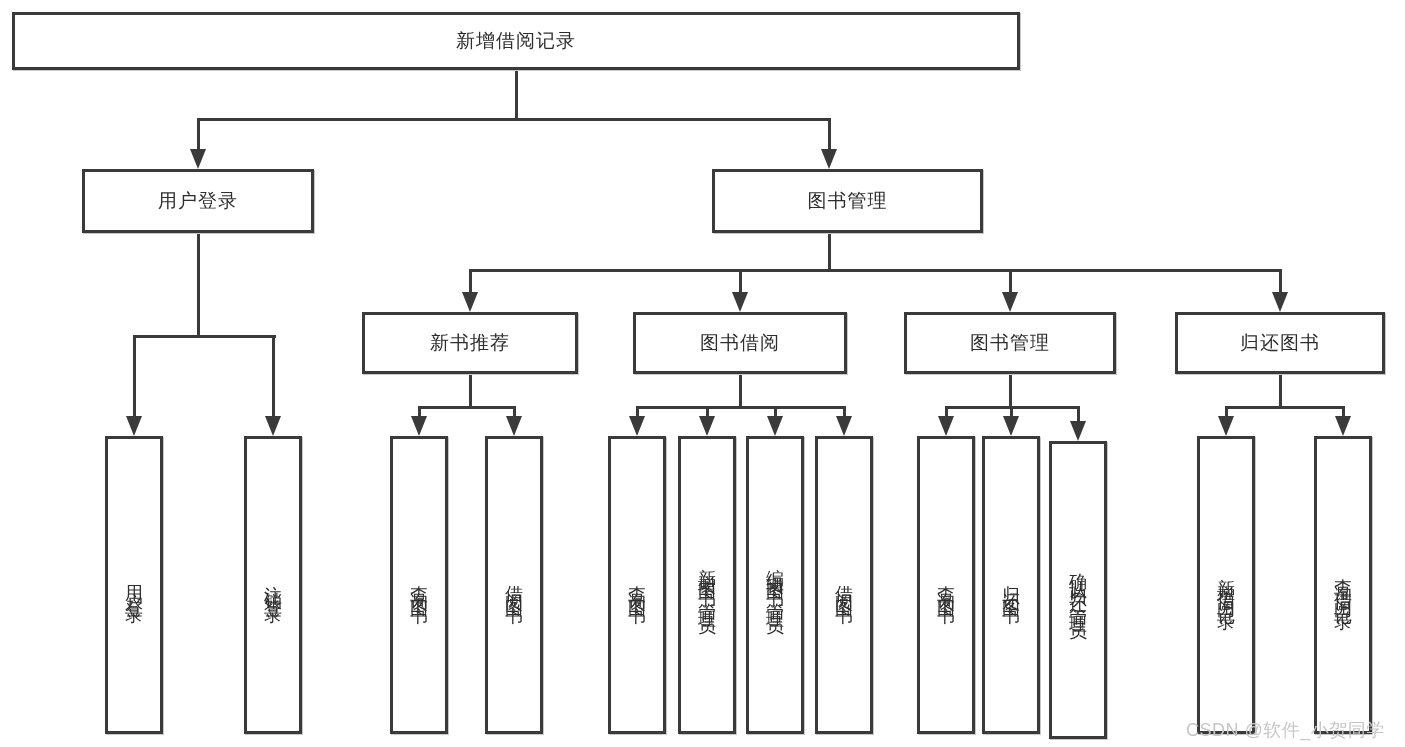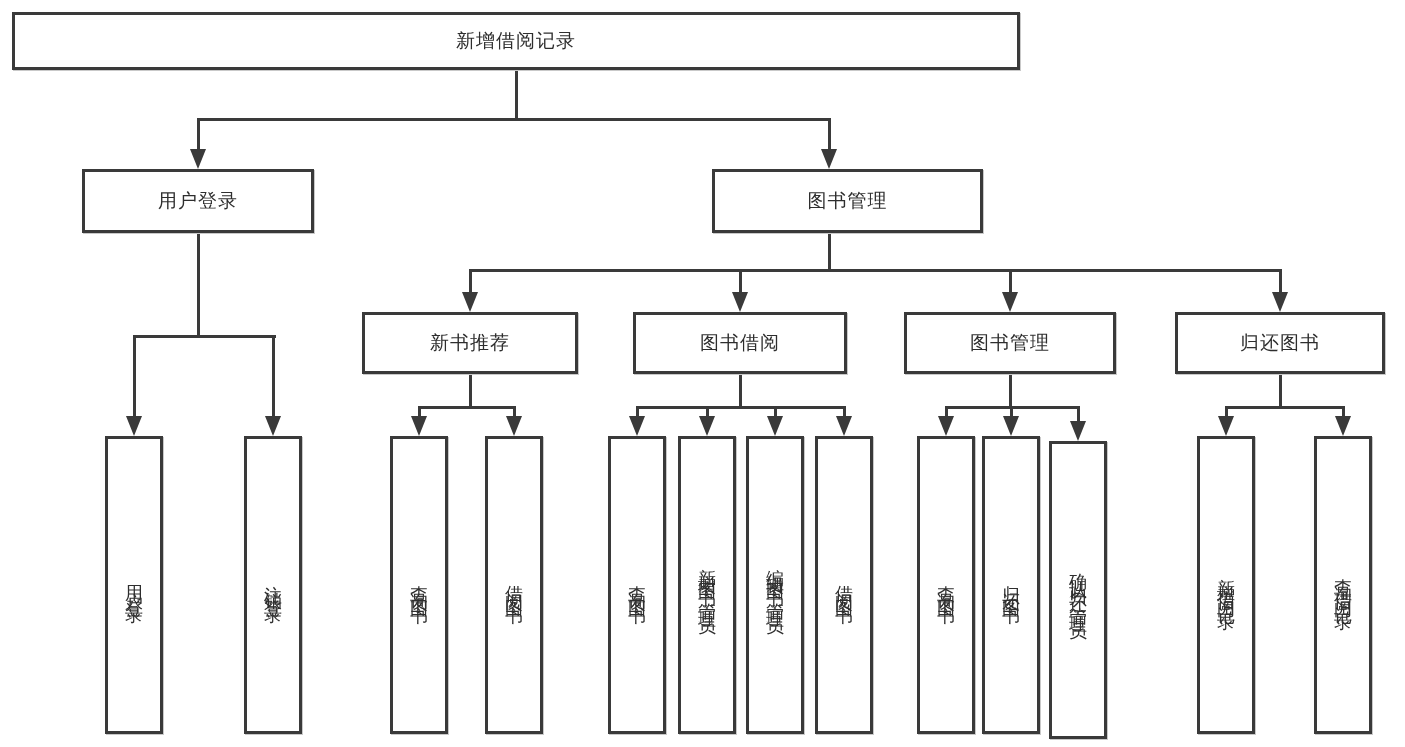--- a/index.html
+++ b/index.html
@@ -155,13 +155,14 @@
   <div class="vl" style="left:1076.5px;top:406px;height:17px"></div>
   <div class="arr" style="left:1070px;top:421px"></div>
 
   <div class="vl" style="left:1278.5px;top:374px;height:32px"></div>
   <div class="hl" style="left:1224.5px;top:406px;width:120px"></div>
   <div class="vl" style="left:1224.5px;top:406px;height:12px"></div>
   <div class="arr" style="left:1218px;top:416px"></div>
   <div class="vl" style="left:1341.5px;top:406px;height:12px"></div>
   <div class="arr" style="left:1335px;top:416px"></div>
 
+  <div class="watermark">CSDN @软件_小贺同学</div>
 </div>
 
 </body></html>

